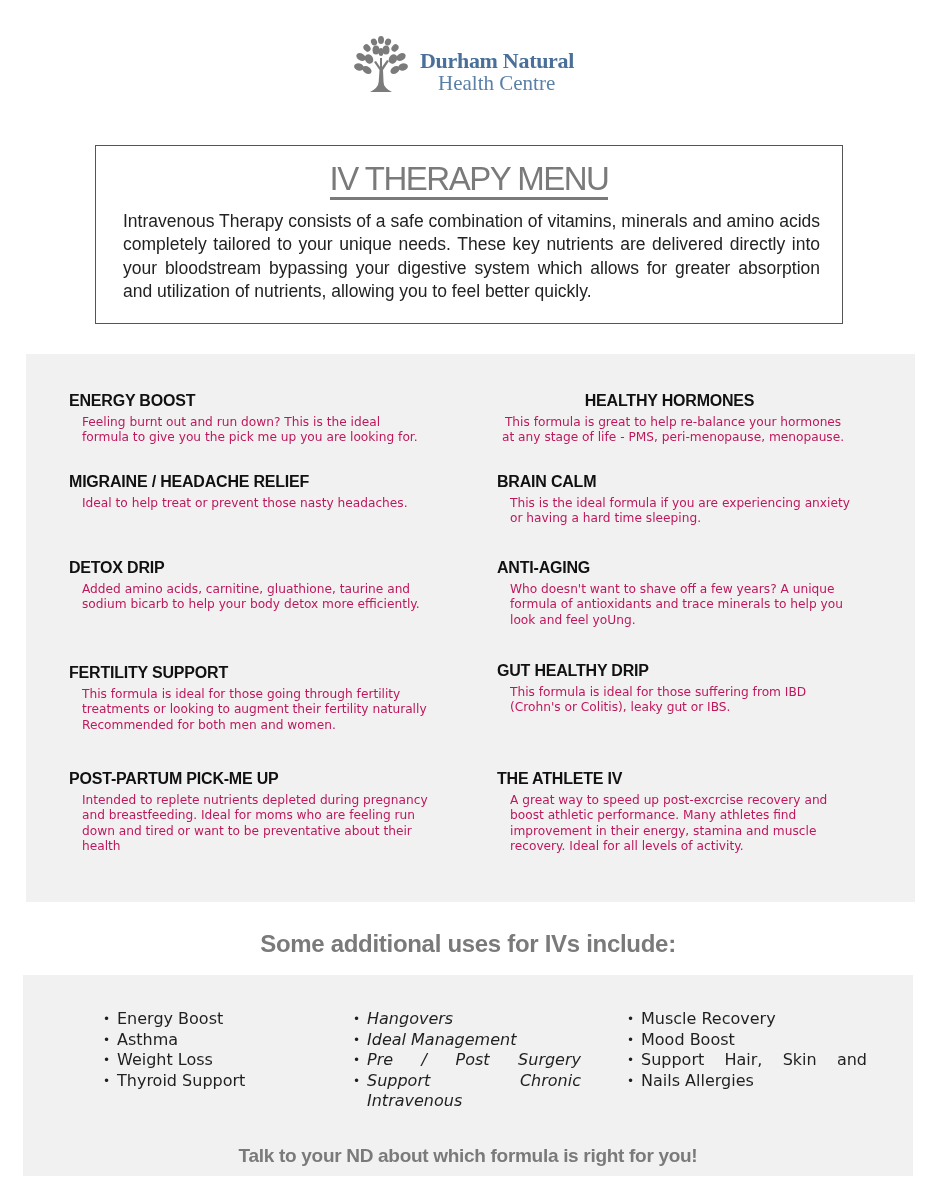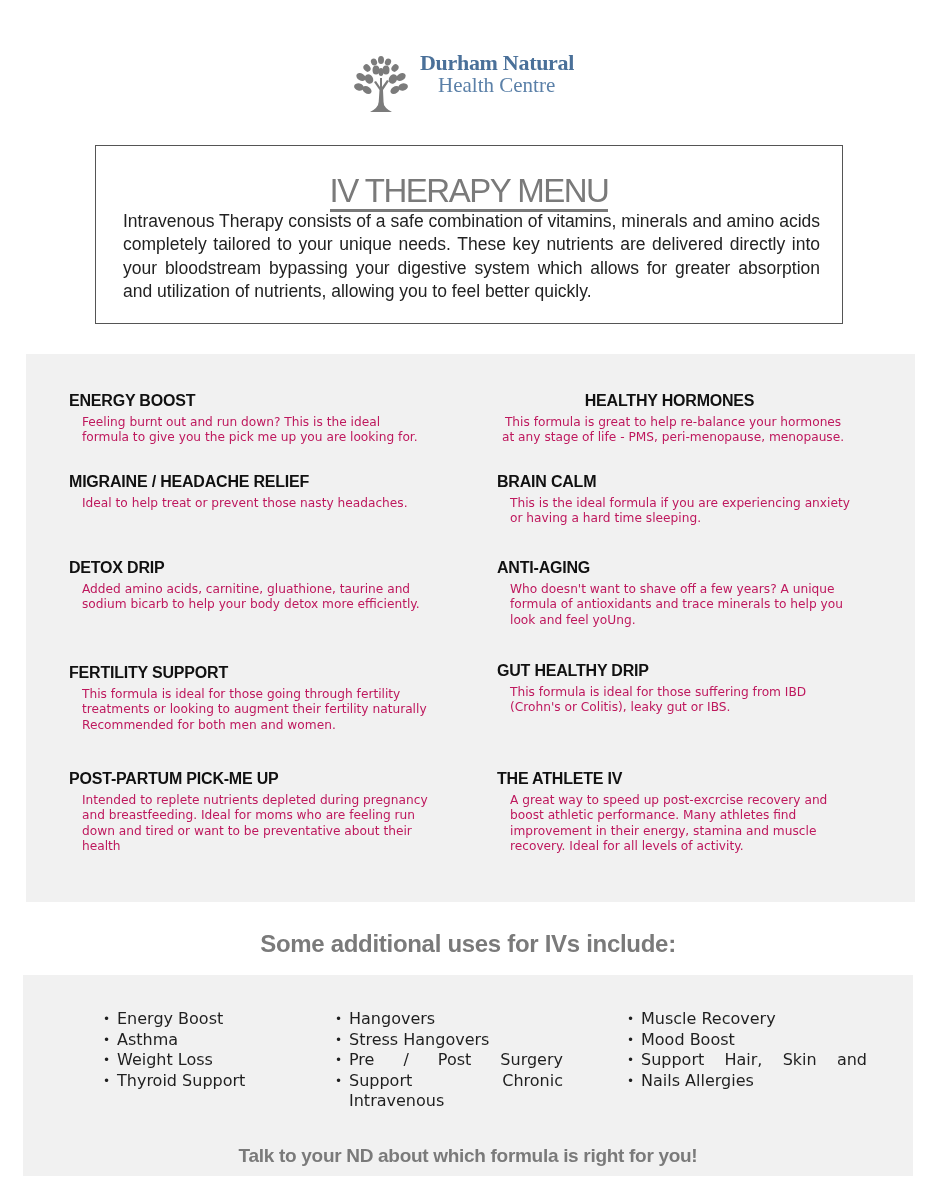--- a/index.html
+++ b/index.html
@@ -1,25 +1,25 @@
 <!DOCTYPE html>
 <html><head>
 <meta charset="utf-8">
 <style>
   html, body { margin: 0; padding: 0; background: #ffffff; }
   body { width: 936px; height: 1200px; position: relative; overflow: hidden; font-family: "DejaVu Sans", sans-serif; }
 
-  .logo { position: absolute; left: 350px; top: 52px; width: 240px; height: 62px; display: flex; align-items: flex-start; }
+  .logo { position: absolute; left: 350px; top: 32px; width: 240px; height: 62px; display: flex; align-items: flex-end; }
   .logo-tree { width: 62px; height: 62px; flex: 0 0 62px; }
   .logo-text { margin-left: 8px; font-family: "Liberation Serif", serif; color: #4a7099; line-height: 22px; }
   .logo-line1 { font-size: 22px; font-weight: bold; letter-spacing: -0.3px; }
   .logo-line2 { font-size: 21px; padding-left: 18px; color: #5b80a8; }
 
   .intro-box { position: absolute; left: 95px; top: 145px; width: 748px; height: 179px; border: 1.5px solid #555; box-sizing: border-box; }
-  .intro-title { position: absolute; left: 0; right: 0; top: 26px; text-align: center; font-family: "Liberation Sans", sans-serif; font-size: 33px; color: #7a7a7a; letter-spacing: -1.5px; }
+  .intro-title { position: absolute; left: 0; right: 0; top: 14px; text-align: center; font-family: "Liberation Sans", sans-serif; font-size: 33px; color: #7a7a7a; letter-spacing: -1.5px; }
   .intro-title span { border-bottom: 3px solid #7a7a7a; padding-bottom: 0; line-height: 36px; display: inline-block; }
   .intro-text { position: absolute; left: 27px; right: 22px; top: 64px; font-family: "Liberation Sans", sans-serif; font-size: 17.5px; line-height: 23.3px; color: #222; text-align: justify; }
 
   .menu-panel { position: absolute; left: 26px; top: 354px; width: 889px; height: 548px; background: #f1f1f1; }
   .item { position: absolute; }
   .item-title { font-family: "Liberation Sans", sans-serif; font-weight: bold; font-size: 16px; color: #111; letter-spacing: -0.2px; white-space: nowrap; }
   .item-desc { font-family: "DejaVu Sans", sans-serif; font-size: 12.2px; line-height: 15.3px; color: #be185d; margin-top: 5px; padding-left: 13px; white-space: pre-line; }
   .item.r .item-desc { padding-left: 13px; }
 
   .uses-heading { position: absolute; left: 0; right: 0; top: 930px; text-align: center; font-family: "Liberation Sans", sans-serif; font-weight: bold; font-size: 24px; color: #7a7a7a; letter-spacing: -0.3px; }
@@ -130,23 +130,23 @@
 
 <div class="uses-heading">Some additional uses for IVs include:</div>
 
 <div class="uses-panel">
   <ul class="uses-col" style="left:80px; width:200px;">
     <li>Energy Boost</li>
     <li>Asthma</li>
     <li>Weight Loss</li>
     <li>Thyroid Support</li>
   </ul>
-  <ul class="uses-col" style="left:312px; width:228px;">
+  <ul class="uses-col" style="left:330px; width:228px;font-style:italic;">
     <li>Hangovers</li>
-    <li>Stress Hangovers</li>
+    <li>Ideal Management</li>
     <li class="just">Pre / Post Surgery</li>
     <li style="text-align:justify;">Support Chronic Intravenous</li>
   </ul>
   <ul class="uses-col" style="left:604px; width:240px;">
     <li>Muscle Recovery</li>
     <li>Mood Boost</li>
     <li class="just">Support Hair, Skin and</li>
     <li>Nails Allergies</li>
   </ul>
   <div class="footer-line">Talk to your ND about which formula is right for you!</div>

